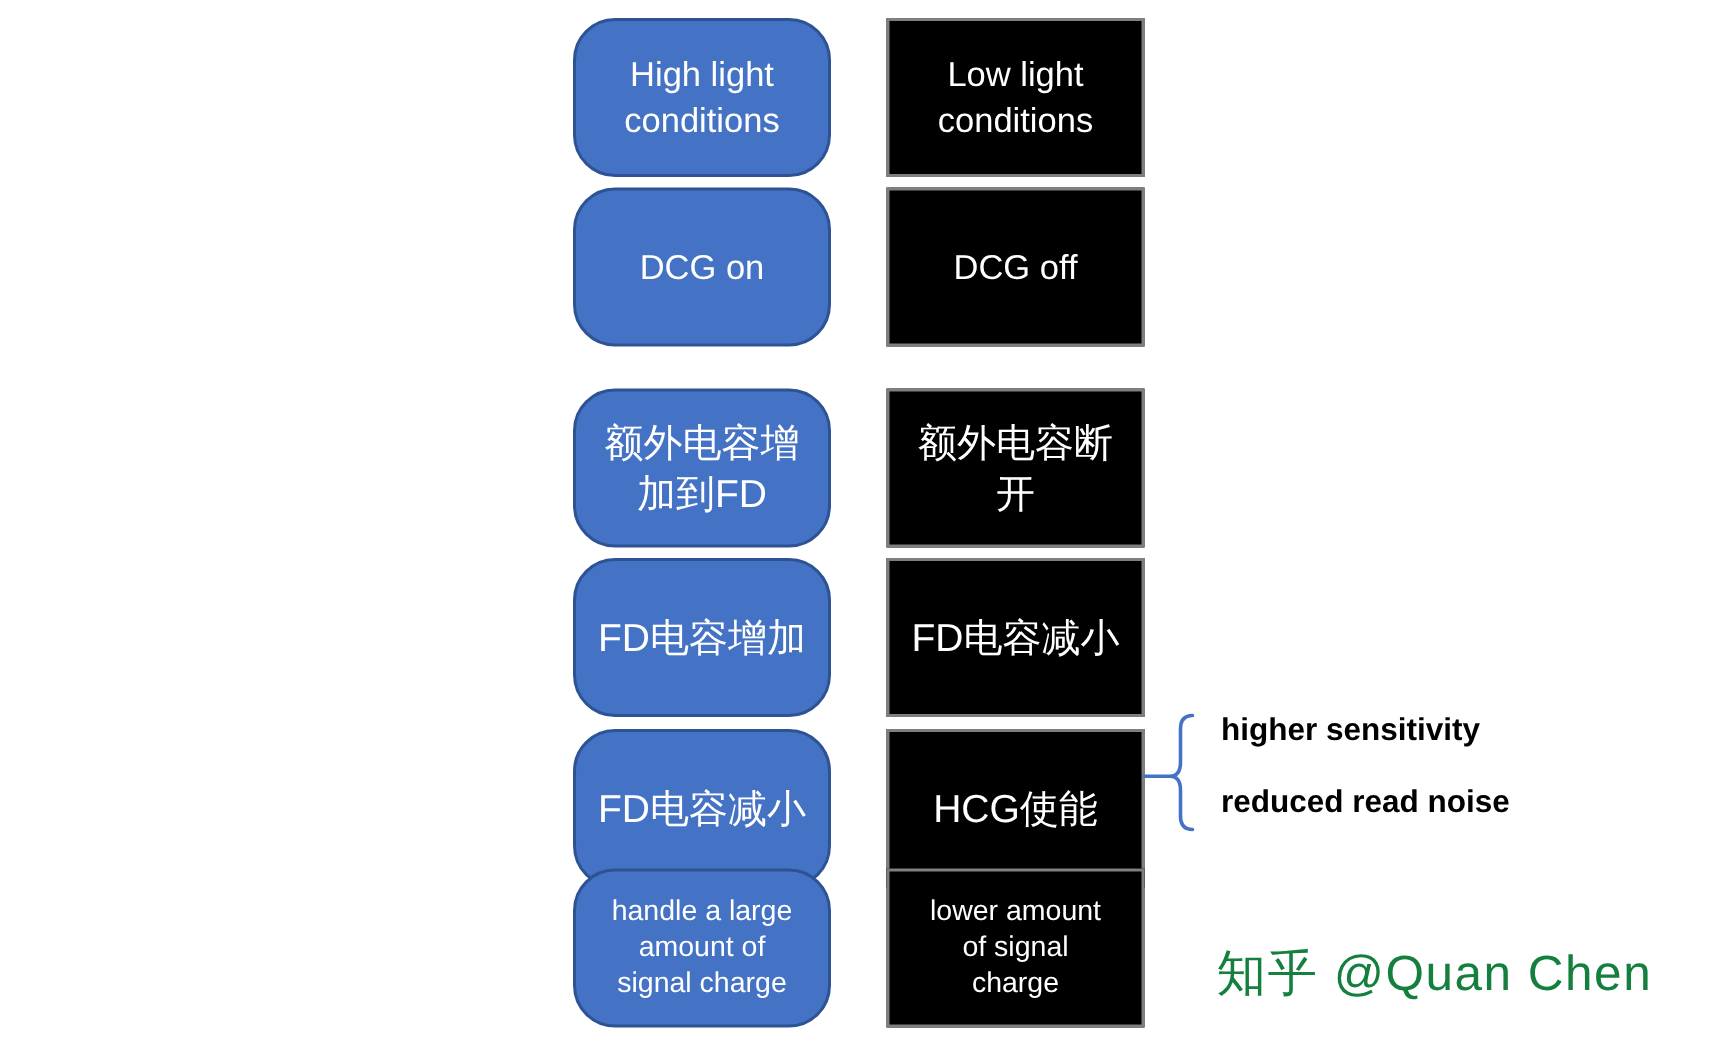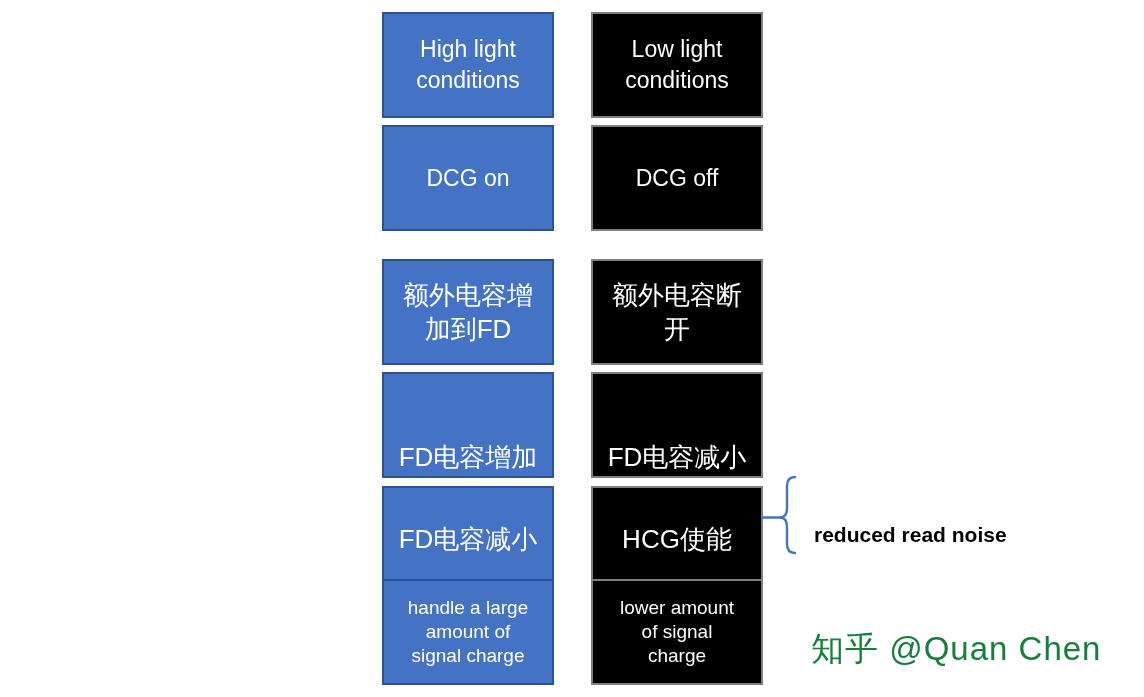--- a/index.html
+++ b/index.html
@@ -35,26 +35,26 @@
     background: #4472C4;
     border: 2px solid #2E5395;
   }
   .box-gray {
     background: #000000;
     border: 2px solid #7F7F7F;
   }
   .fs-md { font-size: 23px; line-height: 31px; }
   .fs-lg { font-size: 26px; line-height: 34px; margin-top: 20px; }
   .fs-sm { font-size: 19px; line-height: 24px; }
-  .col-left  { left: 382px; }
+  .col-left  { left: 382px; border-radius: 28px; }
   .col-right { left: 591px; }
   .row0 { top: 12px; }
   .row1 { top: 125px; }
   .row2 { top: 239px; }
-  .row3 { top: 352px; align-items: flex-end; }
+  .row3 { top: 352px; }
   .row4 { top: 466px; }
   .row5 { top: 579px; }
   .brace-svg {
     position: absolute;
     left: 760px;
     top: 468px;
     width: 60px;
     height: 95px;
   }
   .anno {
@@ -127,17 +127,18 @@
     <span>lower amount
 of signal
 charge</span>
   </div>
 
   <svg class="brace-svg" viewBox="0 0 60 95">
     <path d="M 3 49.5 H 20" fill="none" stroke="#4472C4" stroke-width="2.4" stroke-linecap="round"></path>
     <path d="M 35 9 Q 27 9 27 18 L 27 40 Q 27 49.5 20 49.5 Q 27 49.5 27 59 L 27 76 Q 27 85 35 85" fill="none" stroke="#4472C4" stroke-width="2.4" stroke-linecap="round"></path>
   </svg>
 
+  <div class="anno anno-1">higher sensitivity</div>
   <div class="anno anno-2">reduced read noise</div>
 
   <div class="watermark">知乎 @Quan Chen</div>
 
 </div>
 
 </body></html>

